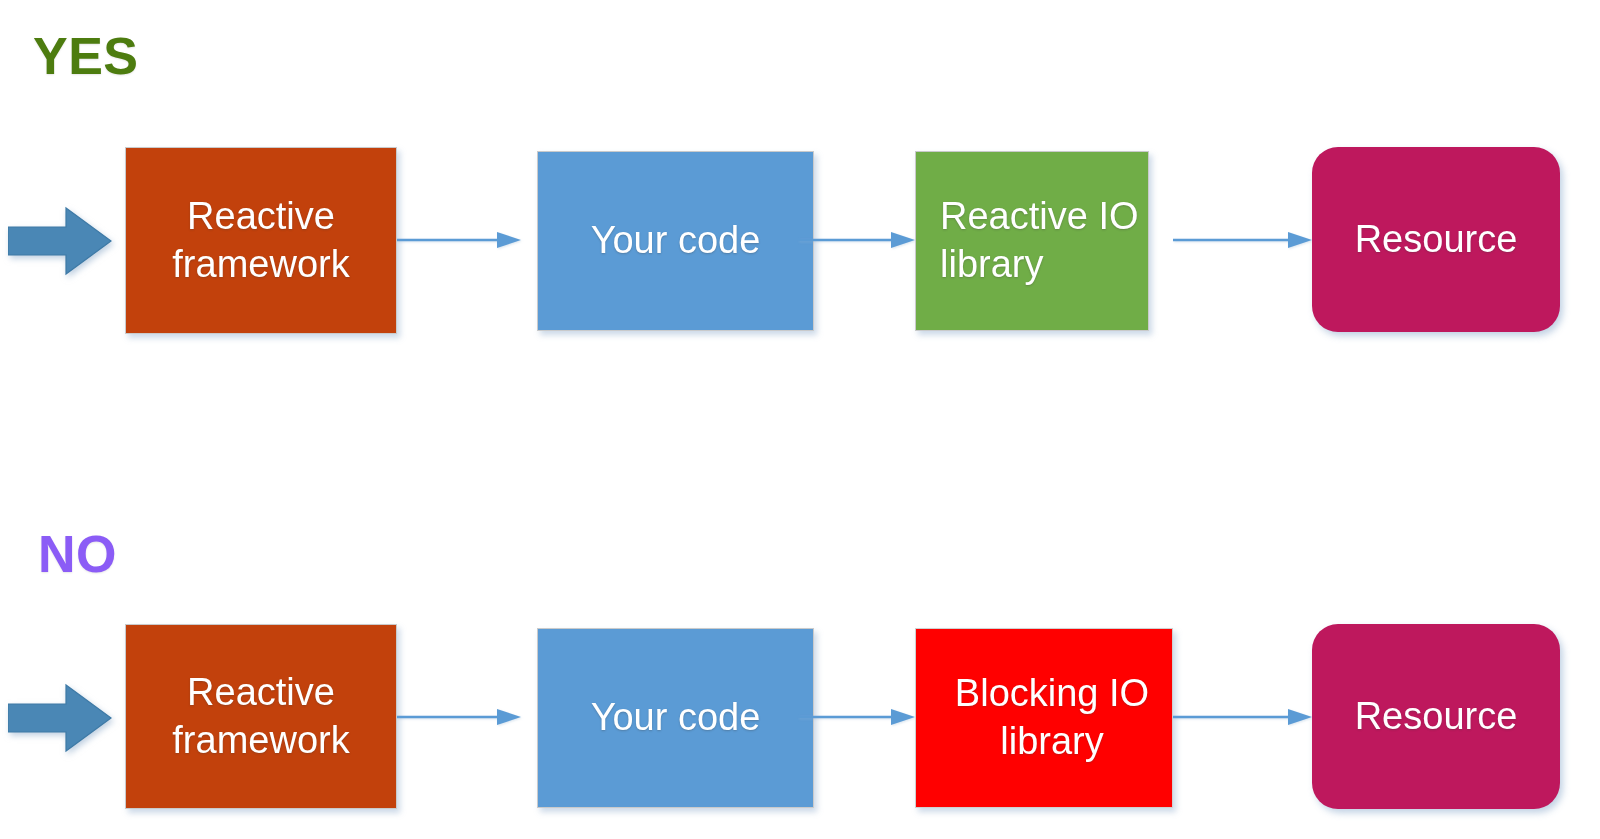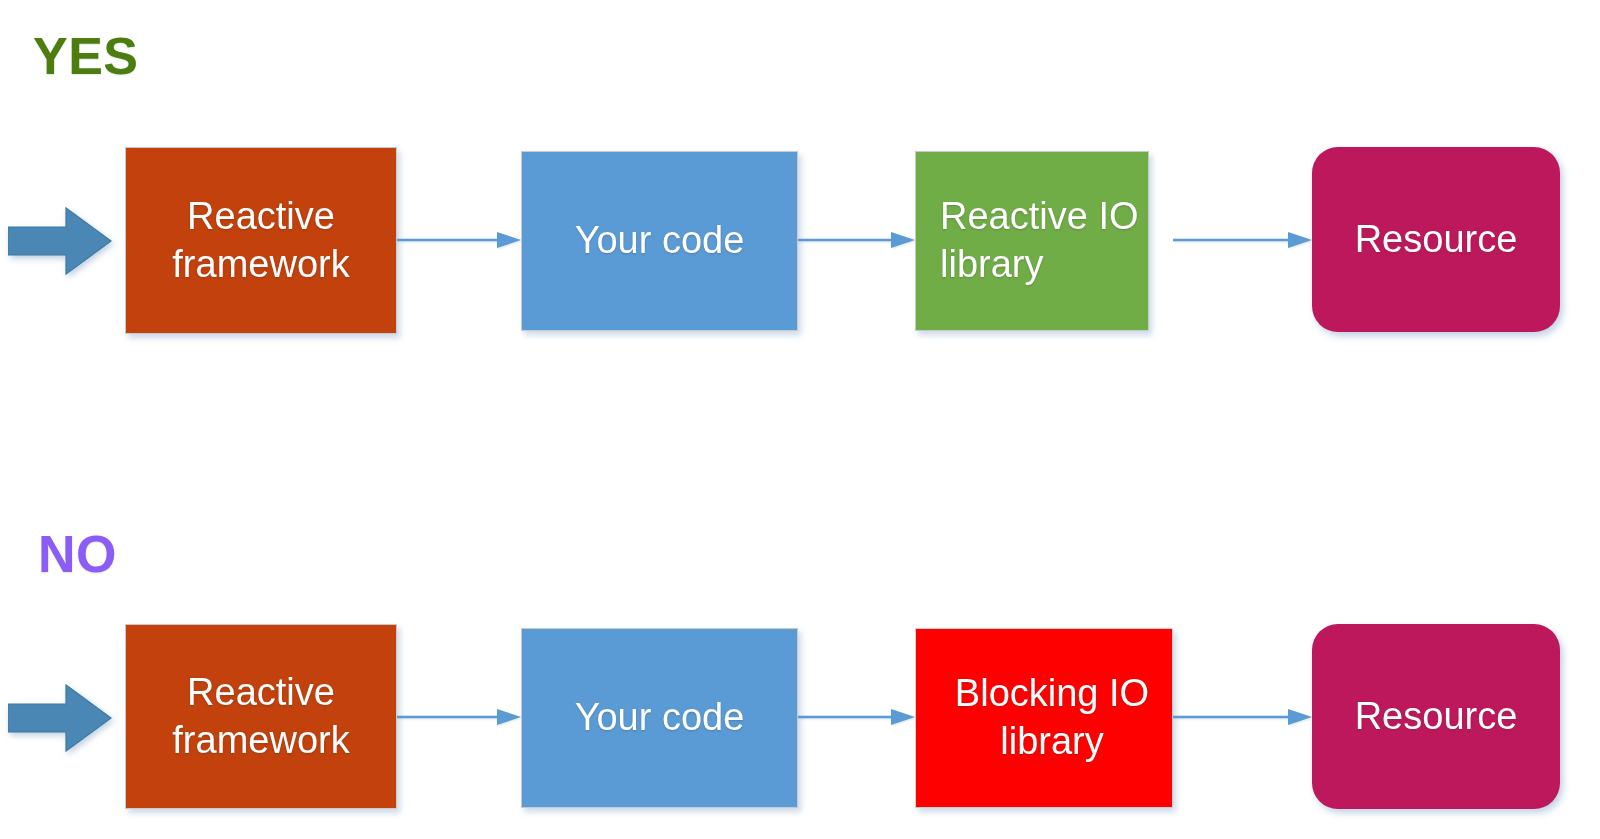--- a/index.html
+++ b/index.html
@@ -56,21 +56,21 @@
   .box .box-text {
     color: #FFFFFF;
     font-size: 38px;
     line-height: 1.26;
     font-weight: 400;
     text-shadow: 0 1px 2px rgba(60,60,60,0.30);
     width: 100%;
   }
 
   .box-purple  { background: #c2410c; }
-  .box-lblue   { background: #5B9BD5; }
+  .box-lblue   { background: #5B9BD5; margin-left: 16px; }
   .box-green   { background: #70AD47; }
   .box-red     { background: #FF0000; border-color: #D0D0D0; padding-left: 16px; }
 
   .box-rounded {
     background: #be185d;
     border: none;
     border-radius: 26px;
     box-shadow: 3px 4px 7px rgba(120,155,195,0.45);
   }
 

